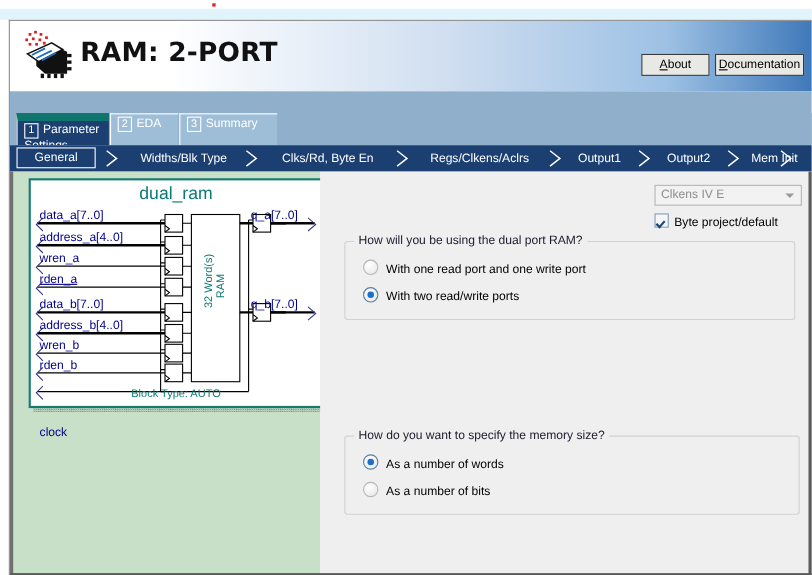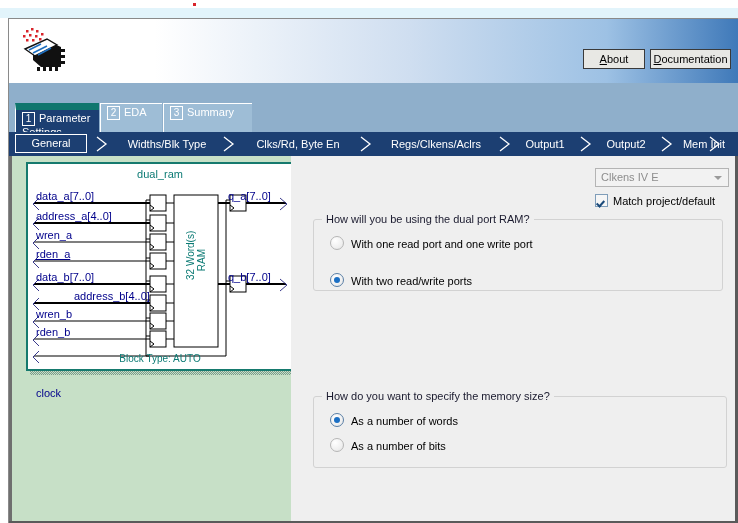--- a/index.html
+++ b/index.html
@@ -57,21 +57,21 @@
   .chev svg{display:block;}
 
   
   .leftpane{position:absolute;left:0;top:137px;width:282px;height:368px;background:#c7e0c7;
             border-left:3px solid #6f6f6f;box-sizing:border-box;}
   .diagram-shadow{position:absolute;left:18px;top:10px;width:268px;height:209px;
                   background:repeating-conic-gradient(#7a9a8a 0% 25%, #c7e0c7 0% 50%) 0 0/2px 2px;}
   .diagram{position:absolute;left:14px;top:6px;width:268px;height:209px;background:#ffffff;
            border:2px solid #167a6e;box-sizing:border-box;}
   .dlabel{position:absolute;font-size:11px;color:#00008b;white-space:nowrap;}
-  .dtitle{position:absolute;left:0;top:4px;width:100%;text-align:center;font-size:11px;color:#0b7a74;}
+  .dtitle{position:absolute;left:0;top:4px;width:100%;text-align:center;font-size:16px;color:#0b7a74;}
   .dfoot{position:absolute;left:0;bottom:5px;width:100%;text-align:center;font-size:10px;color:#0b7a74;}
 
   .rightpane{position:absolute;left:282px;top:137px;width:447px;height:368px;background:#efefef;
              border-right:3px solid #5a5a5a;box-sizing:border-box;}
 
   .dev-label{position:absolute;right:152px;top:17px;font-size:11px;color:#000;}
   .combo{position:absolute;left:304px;top:12px;width:134px;height:19px;background:#f2f2f2;
          border:1px solid #b4b4b4;box-sizing:border-box;font-size:11px;color:#8d8d8d;
          line-height:17px;padding-left:5px;cursor:pointer;}
   .combo .arrow{position:absolute;right:6px;top:7px;width:0;height:0;
@@ -135,20 +135,21 @@
             <rect x="44" y="34" width="4" height="3"></rect>
           </g>
           <path d="M8 22 L30 12 L40 18 L18 29 Z" fill="#ffffff" stroke="#111111" stroke-width="1.4"></path>
           <g stroke="#1d6fc0" stroke-width="1.6">
             <line x1="12" y1="23" x2="24" y2="17"></line>
             <line x1="16" y1="26" x2="30" y2="19"></line>
             <line x1="21" y1="28" x2="34" y2="21"></line>
           </g>
         </svg>
       </div>
+      <div class="banner-title">RAM: 2-PORT</div>
 
       <div class="btn" id="about-btn">
         <span class="u">A</span><span>bout</span>
       </div>
       <div class="btn" id="doc-btn">
         <span class="u">D</span><span>ocumentation</span>
       </div>
     </div>
 
     <div class="tabbar">
@@ -327,48 +328,48 @@
                     font-size:10px;color:#0b7a74;white-space:nowrap;line-height:11px;">
           <span>32 Word(s)</span><br>
           <span>RAM</span>
         </div>
 
         <div class="dlabel" style="left:8px;top:26px;">data_a[7..0]</div>
         <div class="dlabel" style="left:8px;top:46px;">address_a[4..0]</div>
         <div class="dlabel" style="left:8px;top:65px;">wren_a</div>
         <div class="dlabel" style="left:8px;top:84px;text-decoration:underline;">rden_a</div>
         <div class="dlabel" style="left:8px;top:107px;">data_b[7..0]</div>
-        <div class="dlabel" style="left:8px;top:126px;margin-left:38px;">address_b[4..0]</div>
+        <div class="dlabel" style="left:8px;top:126px;">address_b[4..0]</div>
         <div class="dlabel" style="left:8px;top:144px;">wren_b</div>
         <div class="dlabel" style="left:8px;top:162px;">rden_b</div>
         <div class="dlabel" style="left:8px;top:179px;margin-top:44px;">clock</div>
 
         <div class="dlabel" style="left:200px;top:26px;">q_a[7..0]</div>
         <div class="dlabel" style="left:200px;top:107px;">q_b[7..0]</div>
 
         <div class="dfoot">Block Type: AUTO</div>
       </div>
     </div>
 
     <div class="rightpane">
 
       <div class="combo">
         <span>Clkens IV E</span>
         <span class="arrow"></span>
       </div>
       <div class="chkrow">
-        <span class="chkbox"></span><span>Match project/default</span>
+        <span class="chkbox"></span><span>Byte project/default</span>
       </div>
 
       <div class="group" style="left:22px;top:63px;width:410px;height:72px;">
         <div class="group-title">How will you be using the dual port RAM?</div>
         <div class="radio-row" style="left:16px;top:16px;">
           <span class="radio"></span><span>With one read port and one write port</span>
         </div>
-        <div class="radio-row" style="left:16px;top:41px;margin-top:12px;">
+        <div class="radio-row" style="left:16px;top:41px;">
           <span class="radio on"></span><span>With two read/write ports</span>
         </div>
       </div>
 
       <div class="group" style="left:22px;top:240px;width:414px;height:72px;">
         <div class="group-title">How do you want to specify the memory size?</div>
         <div class="radio-row" style="left:16px;top:16px;">
           <span class="radio on"></span><span>As a number of words</span>
         </div>
         <div class="radio-row" style="left:16px;top:41px;">

